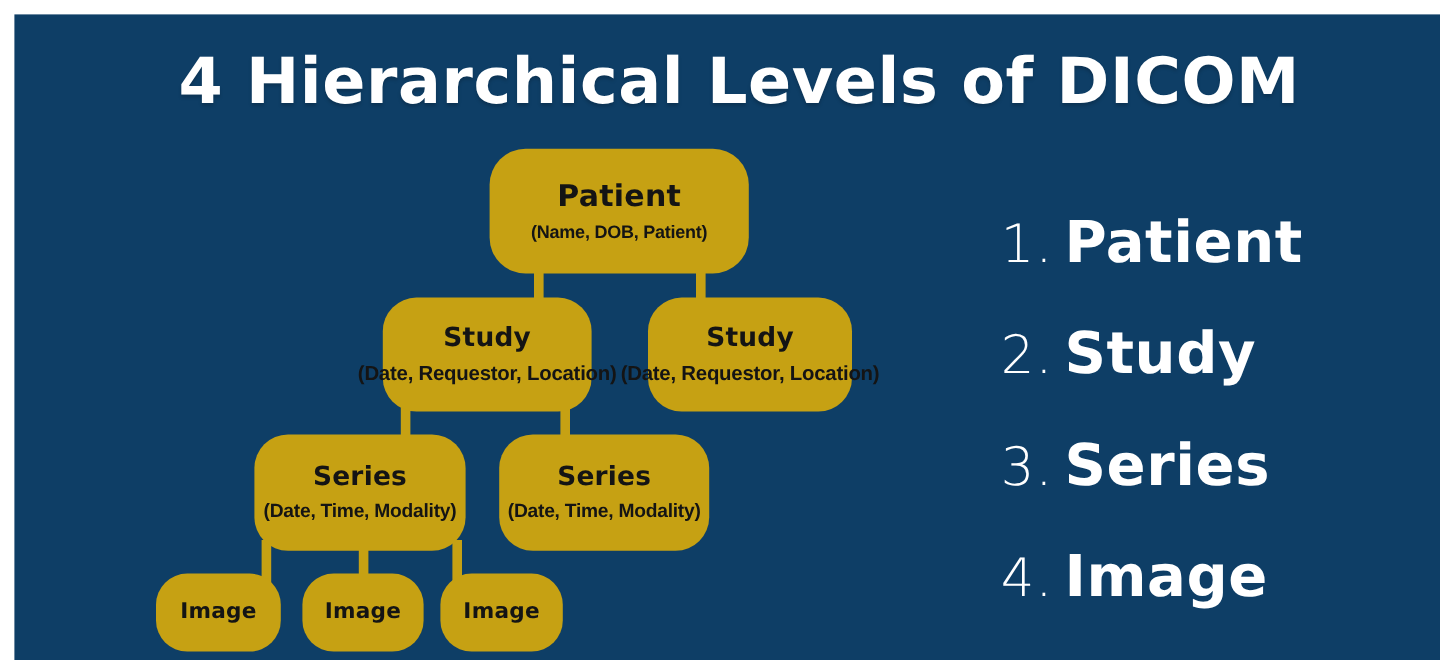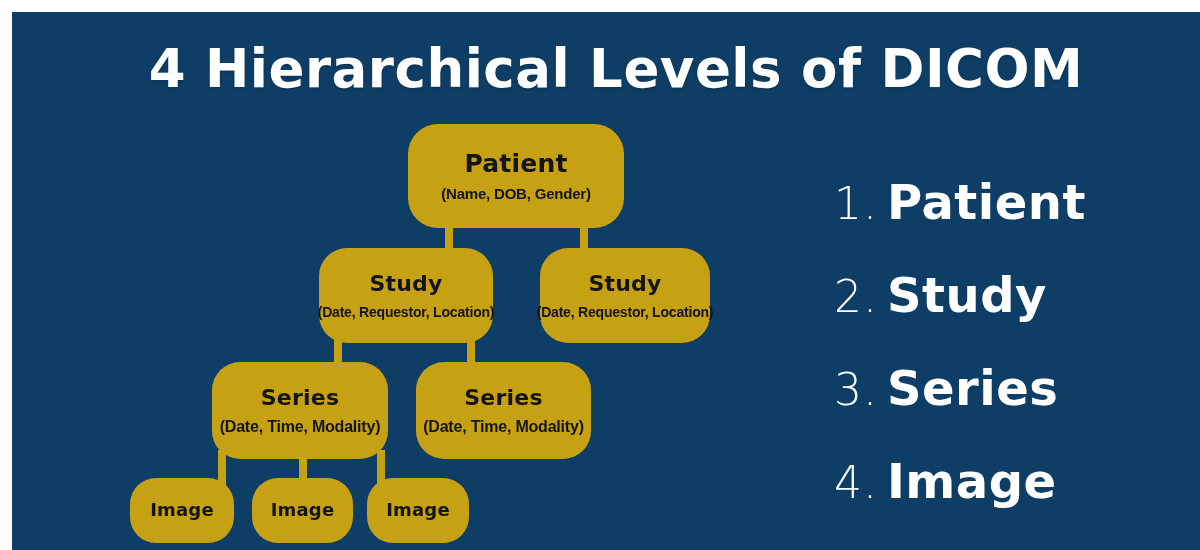--- a/index.html
+++ b/index.html
@@ -52,21 +52,21 @@
     margin-top: 3px;
   }
 
   .node-patient { left: 392px; top: 108px; width: 216px; height: 104px; border-radius: 30px; }
   .node-patient .node-label { font-size: 25px; }
   .node-patient .node-sublabel { font-size: 15px; }
 
   .node-study-1 { left: 303px; top: 232px; width: 174px; height: 95px; border-radius: 28px; }
   .node-study-2 { left: 524px; top: 232px; width: 170px; height: 95px; border-radius: 28px; }
   .node-study-1 .node-label, .node-study-2 .node-label { font-size: 22px; }
-  .node-study-1 .node-sublabel, .node-study-2 .node-sublabel { font-size: 14px; }
+  .node-study-1 .node-sublabel, .node-study-2 .node-sublabel { font-size: 17px; }
 
   .node-series-1 { left: 196px; top: 346px; width: 176px; height: 97px; border-radius: 28px; }
   .node-series-2 { left: 400px; top: 346px; width: 175px; height: 97px; border-radius: 28px; }
   .node-series-1 .node-label, .node-series-2 .node-label { font-size: 22px; }
   .node-series-1 .node-sublabel, .node-series-2 .node-sublabel { font-size: 16px; }
 
   .node-image-1 { left: 114px; top: 462px; width: 104px; height: 65px; border-radius: 26px; }
   .node-image-2 { left: 236px; top: 462px; width: 101px; height: 65px; border-radius: 26px; }
   .node-image-3 { left: 351px; top: 462px; width: 102px; height: 65px; border-radius: 26px; }
   .node-image-1 .node-label, .node-image-2 .node-label, .node-image-3 .node-label { font-size: 18px; }
@@ -134,21 +134,21 @@
     <div class="conn conn-p-s1"></div>
     <div class="conn conn-p-s2"></div>
     <div class="conn conn-s1-se1"></div>
     <div class="conn conn-s1-se2"></div>
     <div class="conn conn-se1-i1"></div>
     <div class="conn conn-se1-i2"></div>
     <div class="conn conn-se1-i3"></div>
 
     <div class="node node-patient">
       <div class="node-label">Patient</div>
-      <div class="node-sublabel">(Name, DOB, Gender)</div>
+      <div class="node-sublabel">(Name, DOB, Patient)</div>
     </div>
 
     <div class="node node-study-1">
       <div class="node-label">Study</div>
       <div class="node-sublabel">(Date, Requestor, Location)</div>
     </div>
 
     <div class="node node-study-2">
       <div class="node-label">Study</div>
       <div class="node-sublabel">(Date, Requestor, Location)</div>

